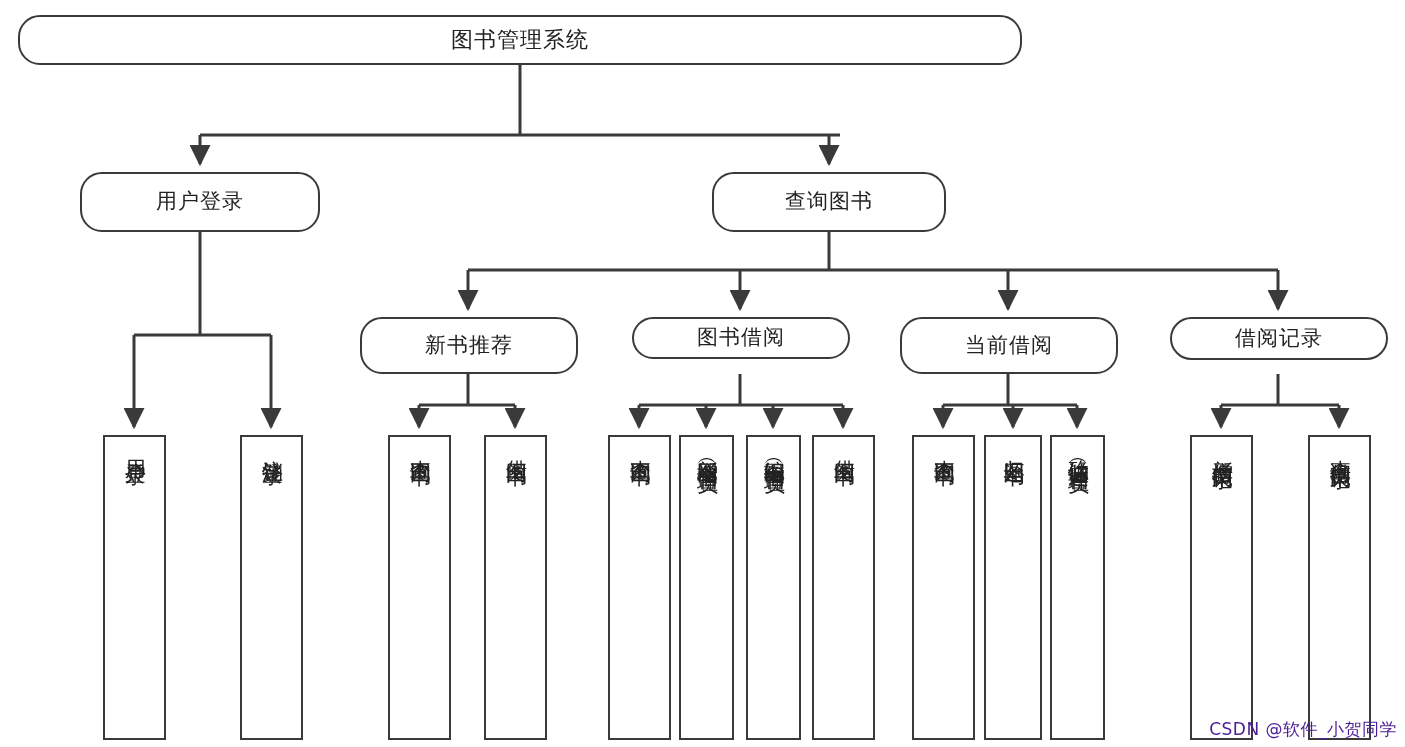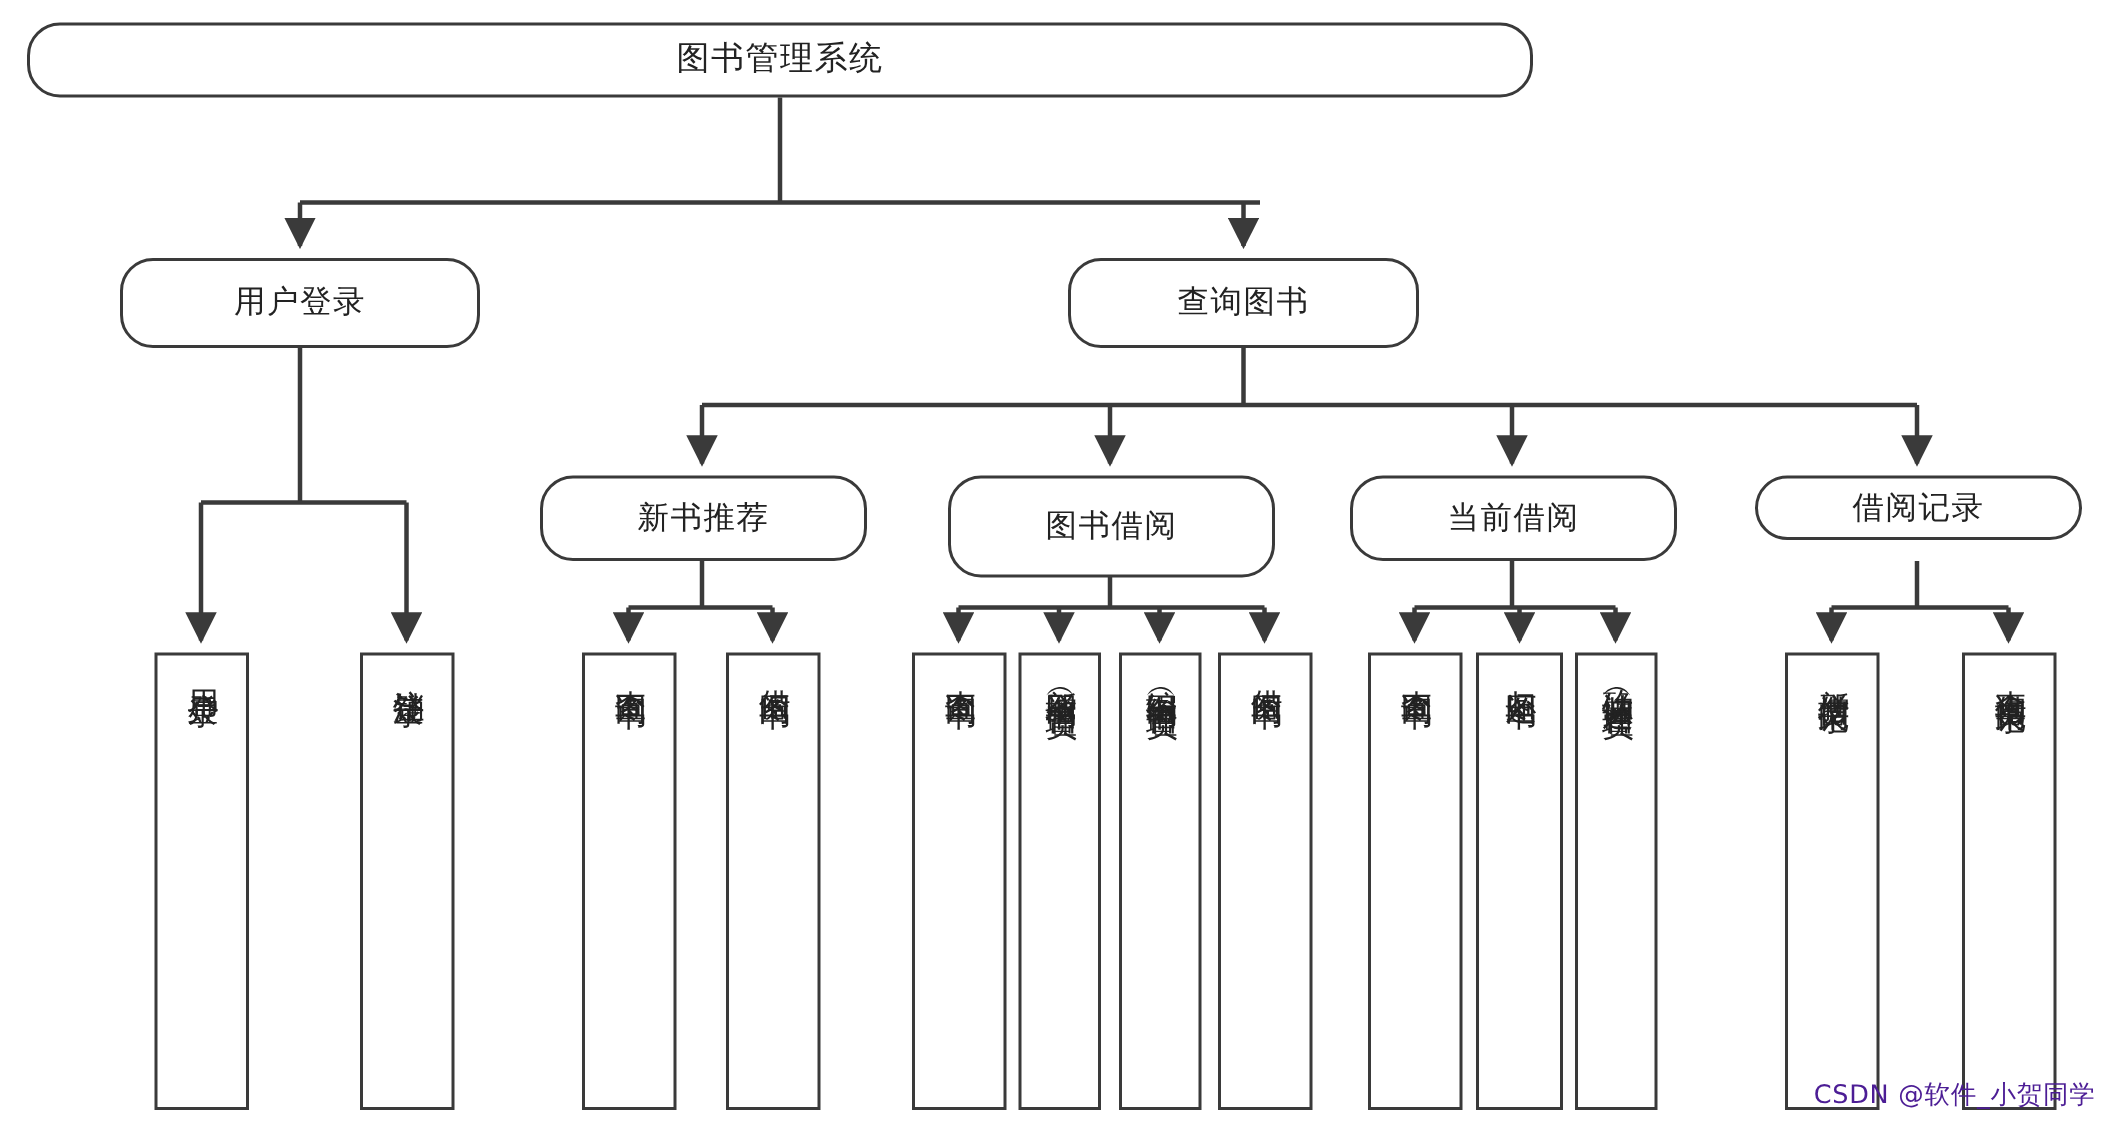--- a/index.html
+++ b/index.html
@@ -135,21 +135,21 @@
   <div class="node horizontal" style="left:80px; top:172px; width:240px; height:60px;">
     <span>用户登录</span>
   </div>
   <div class="node horizontal" style="left:712px; top:172px; width:234px; height:60px;">
     <span>查询图书</span>
   </div>
 
   <div class="node horizontal" style="left:360px; top:317px; width:218px; height:57px;">
     <span>新书推荐</span>
   </div>
-  <div class="node horizontal" style="left:632px; top:317px; width:218px; height:68px;">
+  <div class="node horizontal" style="left:632px; top:317px; width:218px; height:42px;">
     <span>图书借阅</span>
   </div>
   <div class="node horizontal" style="left:900px; top:317px; width:218px; height:57px;">
     <span>当前借阅</span>
   </div>
   <div class="node horizontal" style="left:1170px; top:317px; width:218px; height:43px;">
     <span>借阅记录</span>
   </div>
 
   <div class="node leaf leaf-pad-center" style="left:103px; top:435px; width:63px; height:305px;">

